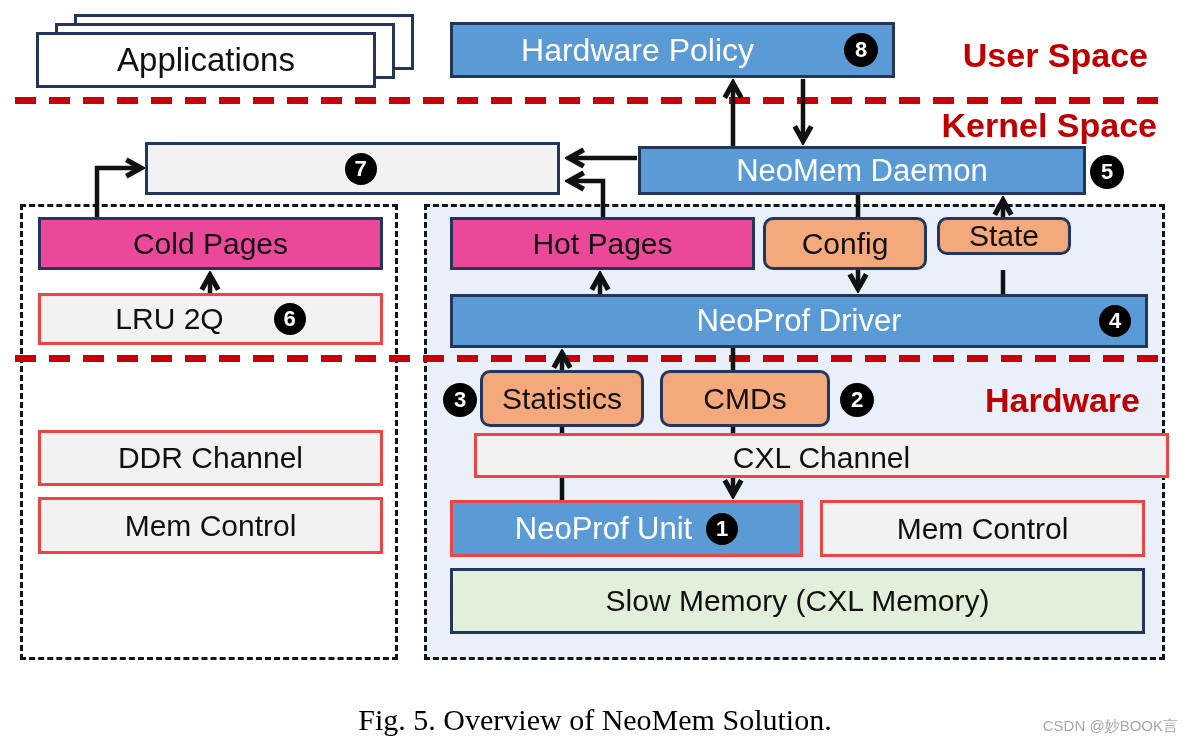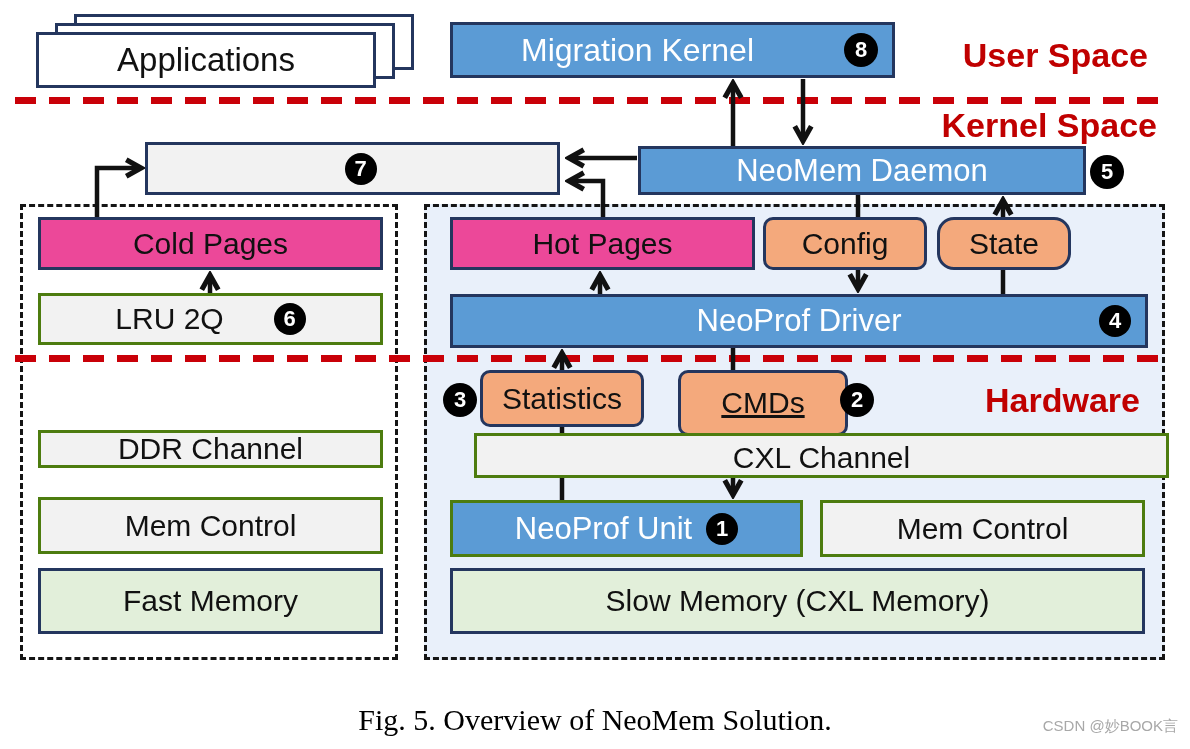--- a/index.html
+++ b/index.html
@@ -8,21 +8,21 @@
     font-family:"Liberation Sans",sans-serif;overflow:hidden;
   }
   .region{position:absolute;border:3px dashed #151515;box-sizing:border-box;}
   .region.left{background:#ffffff;}
   .region.right{background:#e9f0fa;}
   .redline{position:absolute;height:7px;left:15px;width:1153px;
     background:repeating-linear-gradient(90deg,#c90008 0 21px,transparent 21px 34px);}
   .box{position:absolute;box-sizing:border-box;display:flex;align-items:center;
     justify-content:center;font-size:30px;color:#111;white-space:nowrap;}
   .b-navy{border:3px solid #24365e;}
-  .b-black{border:3px solid #4d7c0f;}
+  .b-black{border:3px solid #ef4444;}
   .f-white{background:#ffffff;}
   .f-gray{background:#f2f2f2;}
   .f-blue{background:#5b9bd5;color:#ffffff;}
   .f-yellow{background:#ec4899;}
   .f-orange{background:#f4a97c;border-radius:10px;}
   .f-green{background:#e2efda;}
   .badge{background:#000;color:#fff;border-radius:50%;width:32px;height:32px;
     display:flex;align-items:center;justify-content:center;font-size:22px;
     font-weight:bold;line-height:1;}
   .badge.inline{margin-left:16px;flex:0 0 auto;}
@@ -71,21 +71,21 @@
   </svg>
 
   <div class="box f-white b-navy" style="left:74px;top:14px;width:340px;height:56px;"></div>
   <div class="box f-white b-navy" style="left:55px;top:23px;width:340px;height:56px;"></div>
   <div class="box f-white b-navy" style="left:36px;top:32px;width:340px;height:56px;font-size:33px;">
     <span>Applications</span>
   </div>
 
   <div class="box f-blue b-navy" style="left:450px;top:22px;width:445px;height:56px;font-size:32px;">
     <span style="margin-right:60px;"></span>
-    <span style="position:absolute;left:0;right:70px;text-align:center;">Migration Kernel</span>
+    <span style="position:absolute;left:0;right:70px;text-align:center;">Hardware Policy</span>
     <span class="badge in-right" style="width:34px;height:34px;">8</span>
   </div>
 
   <div class="redlabel" style="right:42px;top:36px;">User Space</div>
   <div class="redlabel" style="right:33px;top:106px;">Kernel Space</div>
   <div class="redlabel" style="right:50px;top:381px;">Hardware</div>
 
   <div class="box f-gray b-navy" style="left:145px;top:142px;width:415px;height:53px;font-size:32px;">
     <span class="badge inline">7</span>
   </div>
@@ -100,58 +100,55 @@
   <div class="box f-gray b-black" style="left:38px;top:293px;width:345px;height:52px;">
     <span>LRU 2Q</span>
     <span class="badge inline" style="margin-left:50px;">6</span>
   </div>
   <div class="box f-yellow b-navy" style="left:450px;top:217px;width:305px;height:53px;">
     <span>Hot Pages</span>
   </div>
   <div class="box f-orange b-navy" style="left:763px;top:217px;width:164px;height:53px;">
     <span>Config</span>
   </div>
-  <div class="box f-orange b-navy" style="left:937px;top:217px;width:134px;height:53px;border-radius:17px;">
+  <div class="box f-orange b-navy" style="left:937px;top:217px;width:134px;height:38px;">
     <span>State</span>
   </div>
   <div class="box f-blue b-navy" style="left:450px;top:294px;width:698px;height:54px;font-size:31px;">
     <span>NeoProf Driver</span>
     <span class="badge in-right">4</span>
   </div>
 
   <div class="badge abs" style="left:443px;top:383px;width:34px;height:34px;">3</div>
   <div class="box f-orange b-navy" style="left:480px;top:370px;width:164px;height:57px;">
     <span>Statistics</span>
   </div>
-  <div class="box f-orange b-navy" style="left:678px;top:370px;width:170px;height:66px;text-decoration:underline;">
+  <div class="box f-orange b-navy" style="left:660px;top:370px;width:170px;height:57px;">
     <span>CMDs</span>
   </div>
   <div class="badge abs" style="left:840px;top:383px;width:34px;height:34px;">2</div>
 
-  <div class="box f-gray b-black" style="left:38px;top:430px;width:345px;height:38px;">
+  <div class="box f-gray b-black" style="left:38px;top:430px;width:345px;height:56px;">
     <span>DDR Channel</span>
   </div>
   <div class="box f-gray b-black" style="left:474px;top:433px;width:695px;height:45px;align-items:flex-end;">
     <span>CXL Channel</span>
   </div>
 
   <div class="box f-gray b-black" style="left:38px;top:497px;width:345px;height:57px;">
     <span>Mem Control</span>
   </div>
   <div class="box f-blue b-black" style="left:450px;top:500px;width:353px;height:57px;font-size:31px;">
     <span>NeoProf Unit</span>
     <span class="badge inline" style="margin-left:14px;">1</span>
   </div>
   <div class="box f-gray b-black" style="left:820px;top:500px;width:325px;height:57px;">
     <span>Mem Control</span>
   </div>
 
-  <div class="box f-green b-navy" style="left:38px;top:568px;width:345px;height:66px;">
-    <span>Fast Memory</span>
-  </div>
   <div class="box f-green b-navy" style="left:450px;top:568px;width:695px;height:66px;">
     <span>Slow Memory (CXL Memory)</span>
   </div>
 
   <div class="caption">Fig. 5.  Overview of NeoMem Solution.</div>
   <div class="watermark">CSDN @妙BOOK言</div>
 
 </div>
 
 </body></html>

